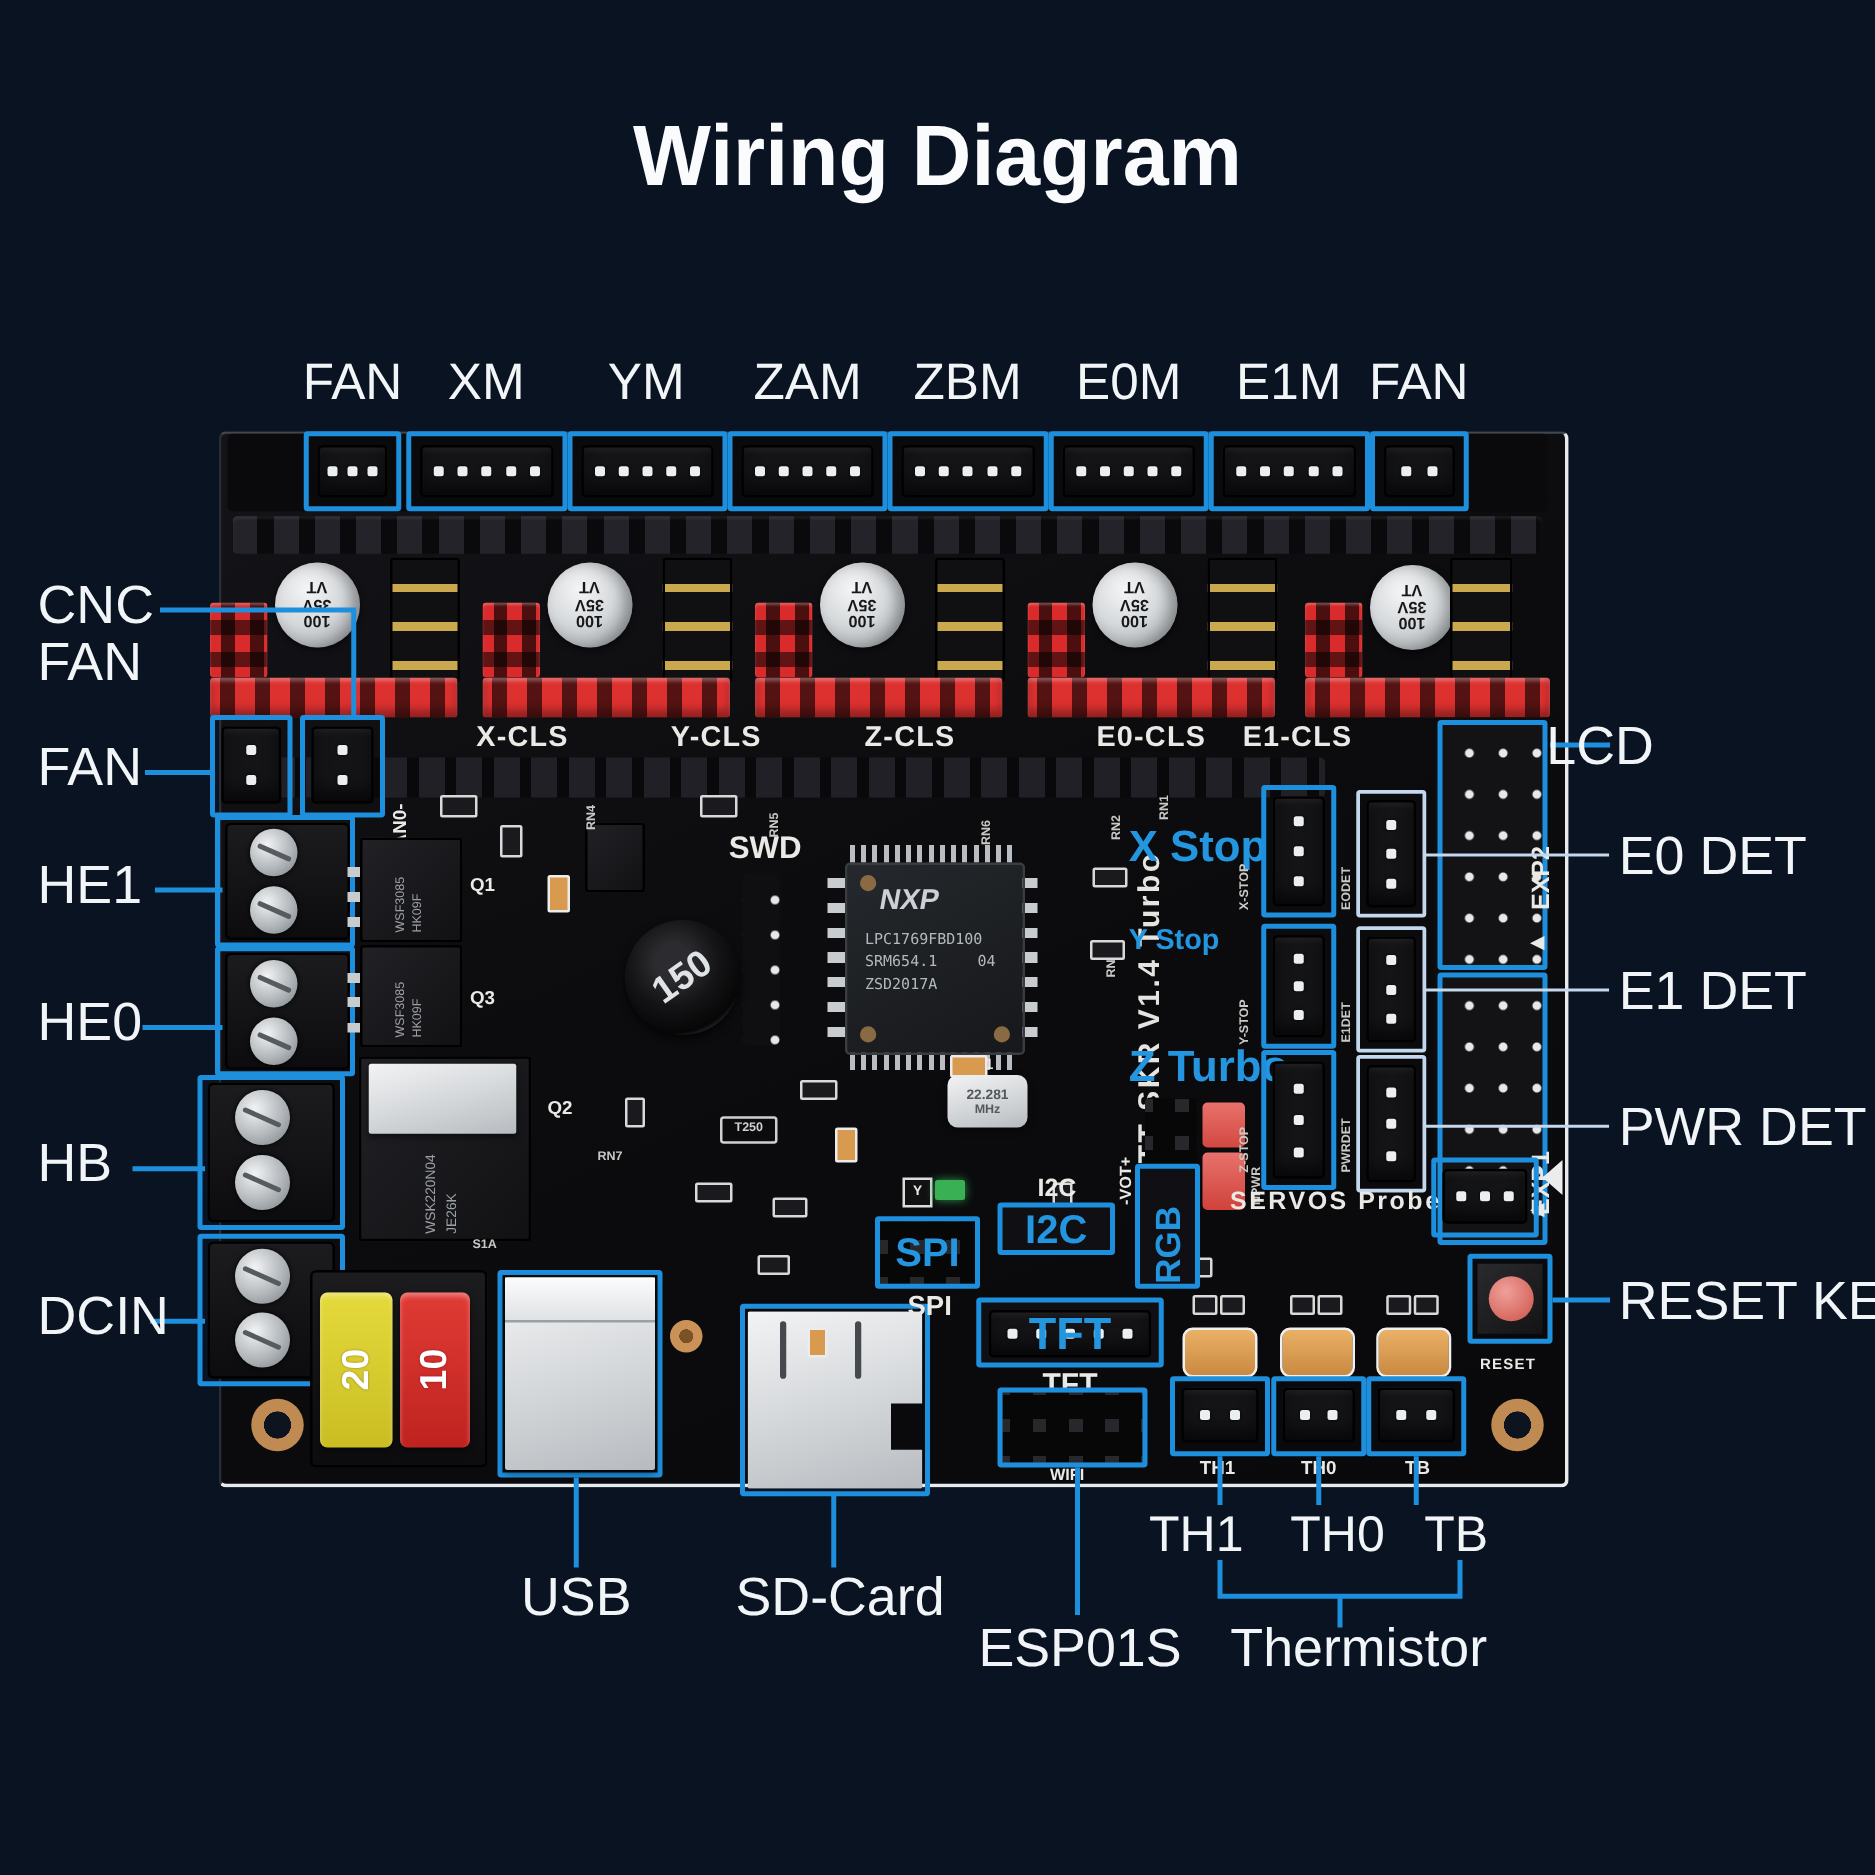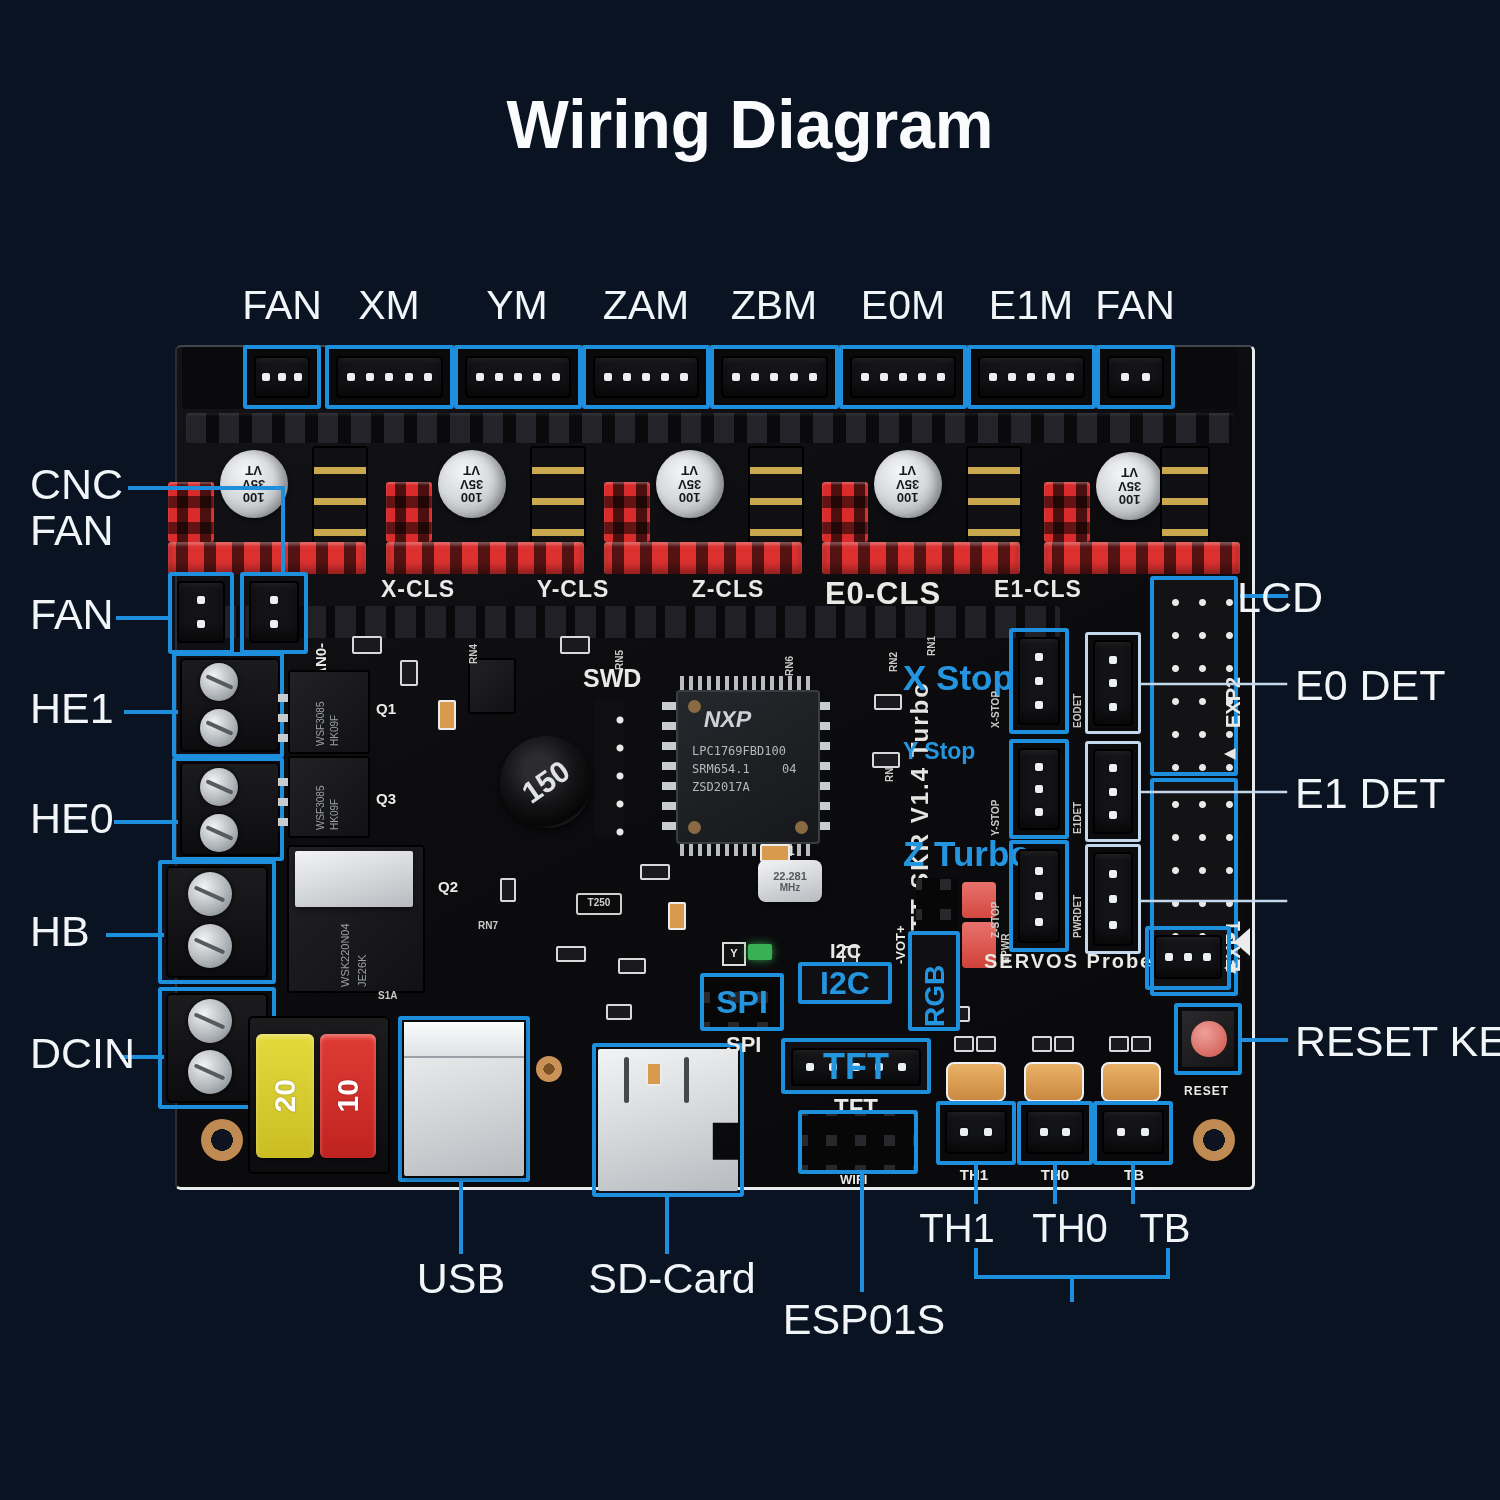--- a/index.html
+++ b/index.html
@@ -209,21 +209,21 @@
         <div>35V</div>
         <div>VT</div>
       </div>
     </div>
   <div class="abs jumper" style="left:1160px;top:446px;width:50px;height:100px"></div>
   <div class="abs redrow" style="left:1044px;top:542px;width:196px;height:32px"></div>
 
   <div class="abs silk" style="left:418px;top:576px;font-size:23px;letter-spacing:1px;transform:translateX(-50%)">X-CLS</div>
   <div class="abs silk" style="left:573px;top:576px;font-size:23px;letter-spacing:1px;transform:translateX(-50%)">Y-CLS</div>
   <div class="abs silk" style="left:728px;top:576px;font-size:23px;letter-spacing:1px;transform:translateX(-50%)">Z-CLS</div>
-  <div class="abs silk" style="left:883px;top:576px;font-size:31px;letter-spacing:1px;transform:translateX(-50%)">E0-CLS</div>
+  <div class="abs silk" style="left:921px;top:576px;font-size:23px;letter-spacing:1px;transform:translateX(-50%)">E0-CLS</div>
   <div class="abs silk" style="left:1038px;top:576px;font-size:23px;letter-spacing:1px;transform:translateX(-50%)">E1-CLS</div>
   <div class="abs padrow" style="left:215px;top:606px;width:845px;height:32px"></div>
 
   <div class="abs bluebox" style="left:168px;top:572px;width:66px;height:82px">
       <div class="conn dotsv" style="margin:5px;height:62px">
         <span class="dot"></span>
         <span class="dot"></span>
       </div>
     </div>
   <div class="abs bluebox" style="left:240px;top:572px;width:68px;height:82px">
@@ -531,22 +531,24 @@
   </div>
   <div class="abs biglabel" style="left:30px;top:592px">FAN</div>
   <div class="abs biglabel" style="left:30px;top:686px">HE1</div>
   <div class="abs biglabel" style="left:30px;top:796px">HE0</div>
   <div class="abs biglabel" style="left:30px;top:909px">HB</div>
   <div class="abs biglabel" style="left:30px;top:1031px">DCIN</div>
 
   <div class="abs biglabel" style="left:1237px;top:575px">LCD</div>
   <div class="abs biglabel" style="left:1295px;top:663px">E0 DET</div>
   <div class="abs biglabel" style="left:1295px;top:771px">E1 DET</div>
+  <div class="abs biglabel" style="left:1295px;top:880px">PWR DET</div>
   <div class="abs biglabel" style="left:1295px;top:1019px">RESET KEY</div>
 
   <div class="abs biglabel" style="left:461px;top:1256px;transform:translateX(-50%)">USB</div>
   <div class="abs biglabel" style="left:672px;top:1256px;transform:translateX(-50%)">SD-Card</div>
   <div class="abs biglabel" style="left:957px;top:1207px;transform:translateX(-50%);font-size:40px">TH1</div>
   <div class="abs biglabel" style="left:1070px;top:1207px;transform:translateX(-50%);font-size:40px">TH0</div>
   <div class="abs biglabel" style="left:1165px;top:1207px;transform:translateX(-50%);font-size:40px">TB</div>
   <div class="abs biglabel" style="left:864px;top:1297px;transform:translateX(-50%)">ESP01S</div>
+  <div class="abs biglabel" style="left:1087px;top:1297px;transform:translateX(-50%)">Thermistor</div>
 
 </div>
 
 </body></html>

